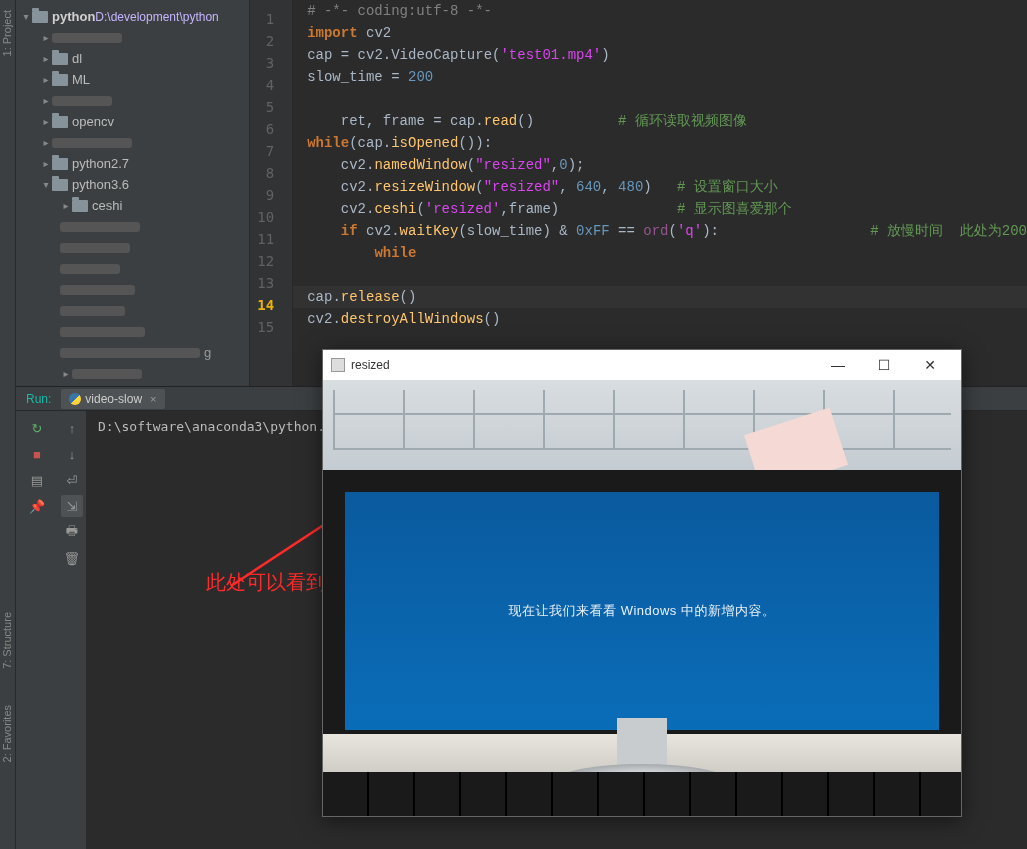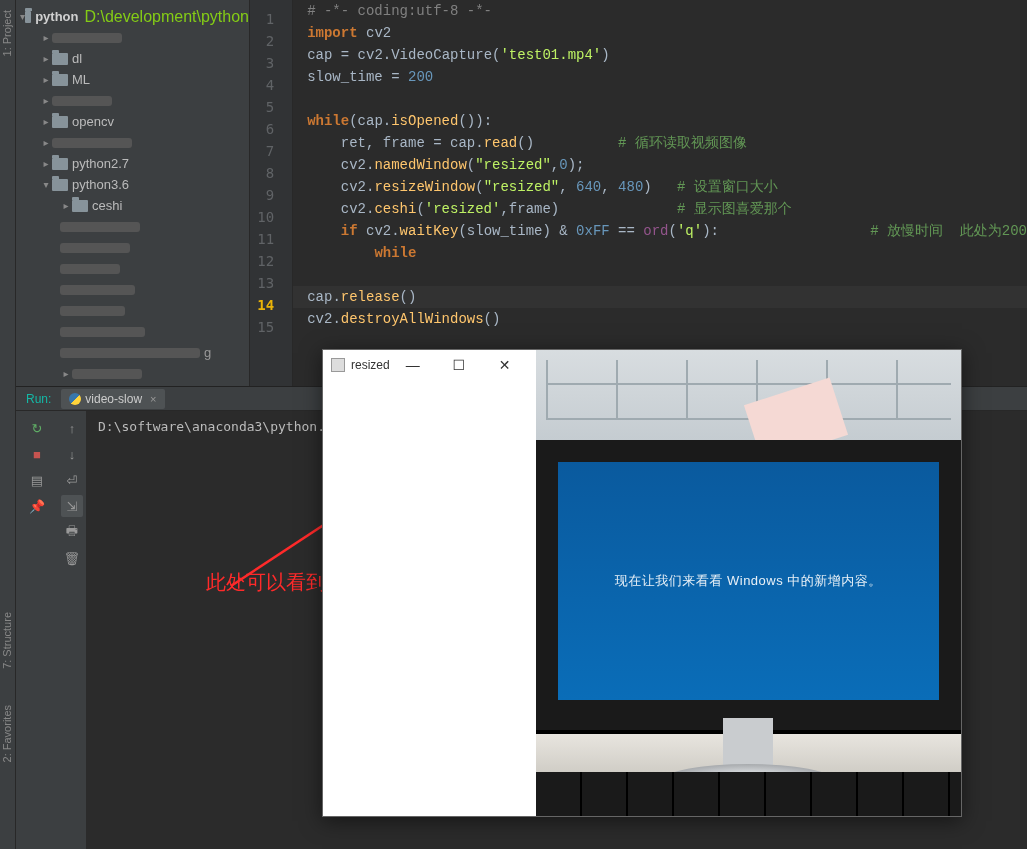--- a/index.html
+++ b/index.html
@@ -27,21 +27,21 @@
   }
   .tree { padding-top: 6px; font-size: 13px; color: #bbb; }
   .tree-row {
     display: flex; align-items: center; height: 21px; padding-left: 4px;
     white-space: nowrap; cursor: pointer;
   }
   .arrow { width: 12px; text-align: center; color: #888; font-size: 10px; }
   .folder-icon { width: 16px; height: 12px; background: #87939a; margin-right: 4px; border-radius: 1px; position: relative; }
   .folder-icon::before { content:""; position:absolute; top:-3px; left:0; width:7px; height:3px; background:#87939a; border-radius:1px 1px 0 0; }
   .proj-name { color: #d0d0d0; font-weight: bold; }
-  .proj-path { color: #84cc16; margin-left: 6px; font-size: 16px; }
+  .proj-path { color: #c4b5fd; font-size: 12px; }
   .indent1 { padding-left: 24px; }
   .indent2 { padding-left: 44px; }
   .blur { color:#3c3f41; background:#555; border-radius:3px; height:10px; display:inline-block; }
 
   .editor {
     position: absolute; left: 250px; top: 0; right: 0; height: 386px;
     background: #2b2b2b; display: flex;
   }
   .gutter {
     width: 56px; background: #313335; text-align: right;
@@ -52,21 +52,21 @@
   .code {
     flex: 1; padding-top: 0; font-family: Consolas, "Courier New", monospace;
     font-size: 14px; position: relative;
   }
   .line { height: 22px; line-height: 22px; padding-left: 14px; white-space: pre; }
   .line.hl { background: #323232; }
   .c-cmt { color: #808080; }
   .c-kw { color: #cc7832; font-weight: bold; }
   .c-def { color: #a9b7c6; }
   .c-fn { color: #ffc66d; }
-  .c-str { color: #bef264; }
+  .c-str { color: #d946ef; }
   .c-num { color: #6897bb; }
   .c-self { color: #94558d; }
   .c-op { color: #a9b7c6; }
   .c-cmt2 { color: #629755; }
 
   .run-panel {
     position: absolute; left: 16px; top: 386px; right: 0; bottom: 0;
     background: #2b2b2b; border-top: 1px solid #222;
   }
   .run-header {
@@ -96,21 +96,21 @@
     position:absolute; left: 120px; top: 158px; color: #ff2a2a; font-size: 20px;
     font-family: "Microsoft YaHei", sans-serif;
   }
   .arrow-line {
     position:absolute; left: 140px; top: 30px; width: 220px; height: 150px; pointer-events:none;
   }
 
   .video-window {
     position: absolute; left: 322px; top: 349px; width: 640px; height: 468px;
     background: #fff; border: 1px solid #666; box-shadow: 0 4px 20px rgba(0,0,0,0.5);
-    display:flex; flex-direction:row;
+    display:flex; flex-direction:column;
   }
   .vw-title {
     height: 30px; background: #fff; display:flex; align-items:center;
     padding: 0 8px; font-size: 12px; color: #333;
   }
   .vw-title .icon { width:14px; height:14px; border:1px solid #999; background:#ddd; margin-right:6px; }
   .vw-controls { margin-left:auto; display:flex; }
   .vw-btn { width:46px; height:30px; display:flex; align-items:center; justify-content:center; color:#333; cursor:pointer; font-size:14px; }
   .vw-content { flex:1; background:#000; position:relative; overflow:hidden; }
   .ceiling { position:absolute; top:0; left:0; right:0; height:90px; background: linear-gradient(#d8dde0,#c5ccd1); }
@@ -238,22 +238,22 @@
     <div>13</div>
     <div class="current">14</div>
     <div>15</div>
   </div>
   <div class="code">
     <div class="line"><span class="c-cmt"># -*- coding:utf-8 -*-</span></div>
     <div class="line"><span class="c-kw">import</span> <span class="c-def">cv2</span></div>
     <div class="line"><span class="c-def">cap</span><span class="c-op"> = </span><span class="c-def">cv2</span>.<span class="c-def">VideoCapture</span>(<span class="c-str">'test01.mp4'</span>)</div>
     <div class="line"><span class="c-def">slow_time</span><span class="c-op"> = </span><span class="c-num">200</span></div>
     <div class="line"></div>
+    <div class="line">    <span class="c-def">ret</span>, <span class="c-def">frame</span><span class="c-op"> = </span><span class="c-def">cap</span>.<span class="c-fn">read</span>()          <span class="c-cmt2"># 循环读取视频图像</span></div>
     <div class="line"><span class="c-kw">while</span>(<span class="c-def">cap</span>.<span class="c-fn">isOpened</span>()):</div>
-    <div class="line">    <span class="c-def">ret</span>, <span class="c-def">frame</span><span class="c-op"> = </span><span class="c-def">cap</span>.<span class="c-fn">read</span>()          <span class="c-cmt2"># 循环读取视频图像</span></div>
     <div class="line">    <span class="c-def">cv2</span>.<span class="c-fn">namedWindow</span>(<span class="c-str">"resized"</span>,<span class="c-num">0</span>);</div>
     <div class="line">    <span class="c-def">cv2</span>.<span class="c-fn">resizeWindow</span>(<span class="c-str">"resized"</span>, <span class="c-num">640</span>, <span class="c-num">480</span>)   <span class="c-cmt2"># 设置窗口大小</span></div>
     <div class="line">    <span class="c-def">cv2</span>.<span class="c-fn">ceshi</span>(<span class="c-str">'resized'</span>,<span class="c-def">frame</span>)              <span class="c-cmt2"># 显示图喜爱那个</span></div>
     <div class="line">    <span class="c-kw">if</span> <span class="c-def">cv2</span>.<span class="c-fn">waitKey</span>(<span class="c-def">slow_time</span>) <span class="c-op">&amp;</span> <span class="c-num">0xFF</span> <span class="c-op">==</span> <span class="c-self">ord</span>(<span class="c-str">'q'</span>):                  <span class="c-cmt2"># 放慢时间  此处为200</span></div>
     <div class="line">        <span class="c-kw">while</span></div>
     <div class="line"></div>
     <div class="line hl"><span class="c-def">cap</span>.<span class="c-fn">release</span>()</div>
     <div class="line"><span class="c-def">cv2</span>.<span class="c-fn">destroyAllWindows</span>()</div>
   </div>
 </div>

